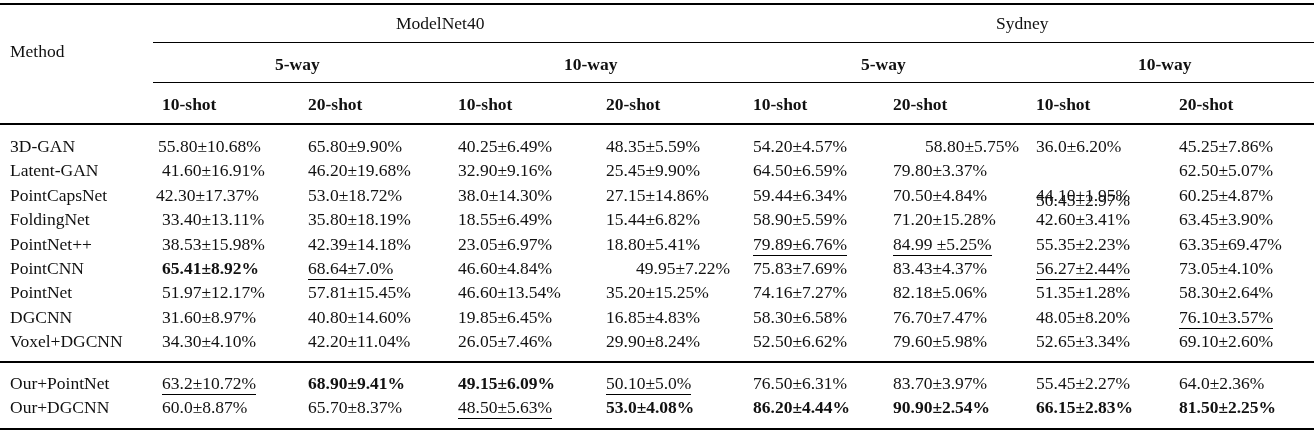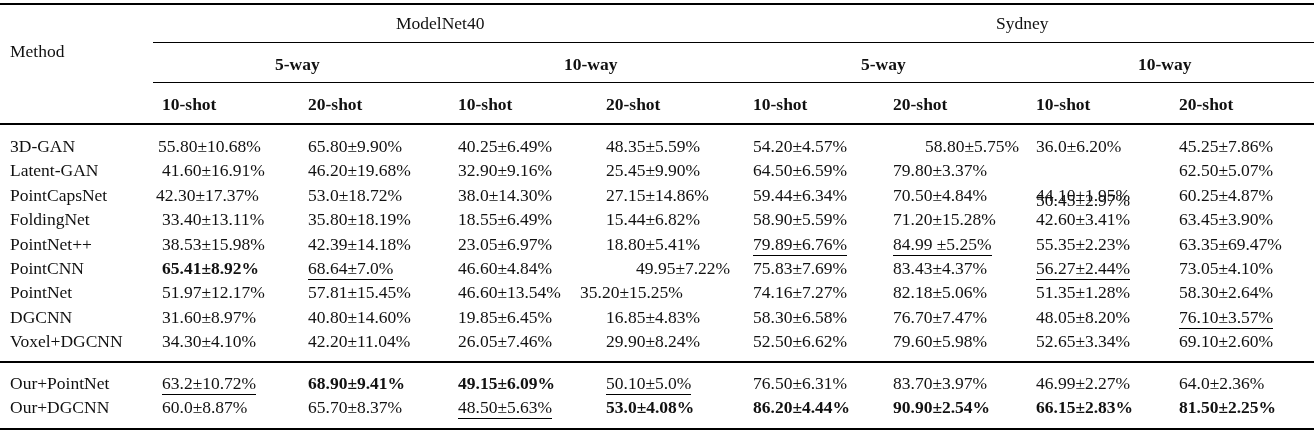--- a/index.html
+++ b/index.html
@@ -108,21 +108,21 @@
         <div class="cell " style="left: 753px;">75.83±7.69%</div>
         <div class="cell " style="left: 893px;">83.43±4.37%</div>
         <div class="cell ul" style="left: 1036px;">56.27±2.44%</div>
         <div class="cell " style="left: 1179px;">73.05±4.10%</div>
       </div>
       <div class="row" style="top: 282.4px;">
         <div class="cell" style="left: 10px;">PointNet</div>
         <div class="cell " style="left: 162px;">51.97±12.17%</div>
         <div class="cell " style="left: 308px;">57.81±15.45%</div>
         <div class="cell " style="left: 458px;">46.60±13.54%</div>
-        <div class="cell " style="left: 580px;">35.20±15.25%</div>
+        <div class="cell " style="left: 606px;">35.20±15.25%</div>
         <div class="cell " style="left: 753px;">74.16±7.27%</div>
         <div class="cell " style="left: 893px;">82.18±5.06%</div>
         <div class="cell " style="left: 1036px;">51.35±1.28%</div>
         <div class="cell " style="left: 1179px;">58.30±2.64%</div>
       </div>
       <div class="row" style="top: 306.8px;">
         <div class="cell" style="left: 10px;">DGCNN</div>
         <div class="cell " style="left: 162px;">31.60±8.97%</div>
         <div class="cell " style="left: 308px;">40.80±14.60%</div>
         <div class="cell " style="left: 458px;">19.85±6.45%</div>
@@ -146,21 +146,21 @@
     </div>
   <div id="ours-rows">
       <div class="row" style="top: 373px;">
         <div class="cell" style="left: 10px;">Our+PointNet</div>
         <div class="cell ul" style="left: 162px;">63.2±10.72%</div>
         <div class="cell bold" style="left: 308px;">68.90±9.41%</div>
         <div class="cell bold" style="left: 458px;">49.15±6.09%</div>
         <div class="cell ul" style="left: 606px;">50.10±5.0%</div>
         <div class="cell " style="left: 753px;">76.50±6.31%</div>
         <div class="cell " style="left: 893px;">83.70±3.97%</div>
-        <div class="cell " style="left: 1036px;">46.99±2.27%</div>
+        <div class="cell " style="left: 1036px;">55.45±2.27%</div>
         <div class="cell " style="left: 1179px;">64.0±2.36%</div>
       </div>
       <div class="row" style="top: 397.4px;">
         <div class="cell" style="left: 10px;">Our+DGCNN</div>
         <div class="cell " style="left: 162px;">60.0±8.87%</div>
         <div class="cell " style="left: 308px;">65.70±8.37%</div>
         <div class="cell ul" style="left: 458px;">48.50±5.63%</div>
         <div class="cell bold" style="left: 606px;">53.0±4.08%</div>
         <div class="cell bold" style="left: 753px;">86.20±4.44%</div>
         <div class="cell bold" style="left: 893px;">90.90±2.54%</div>

